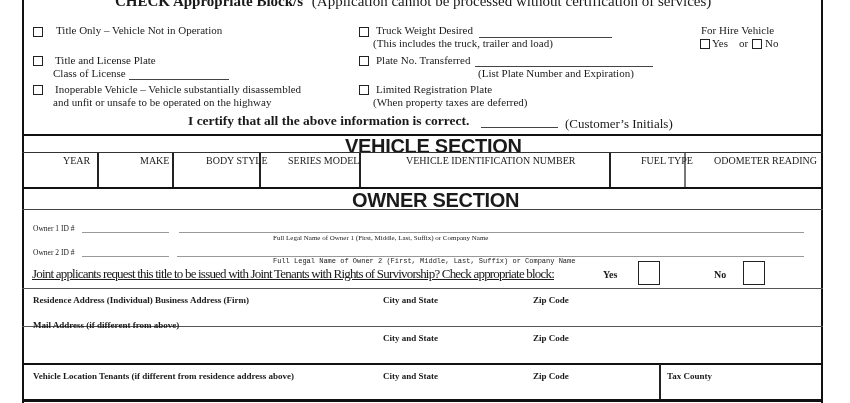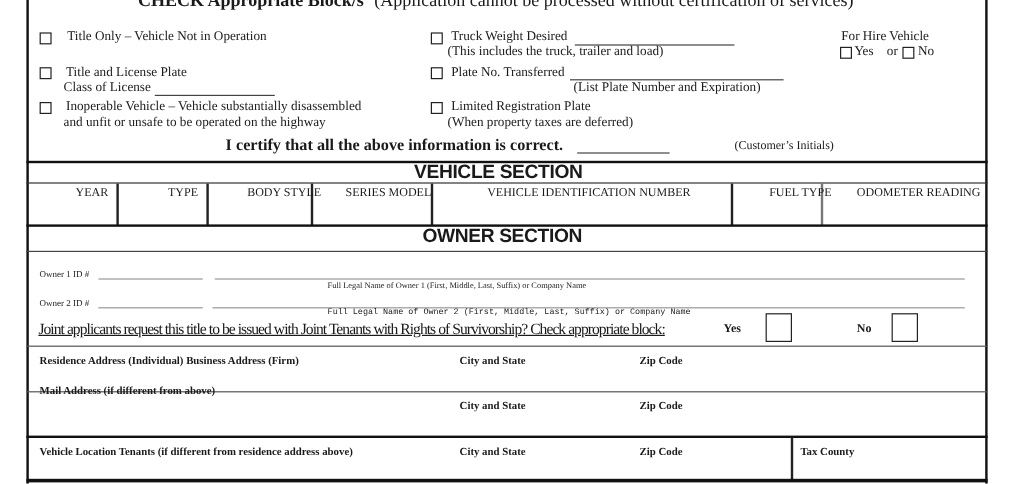--- a/index.html
+++ b/index.html
@@ -5,24 +5,24 @@
   html, body { margin:0; padding:0; background:#fff; }
   body { width:850px; height:403px; position:relative; overflow:hidden;
          font-family:"Liberation Serif", serif; color:#1a1a1a; }
   .abs { position:absolute; }
   .frame-l { left:22px; top:0; width:2px; height:403px; background:#111; }
   .frame-r { left:821px; top:0; width:2px; height:403px; background:#111; }
   .hline { position:absolute; left:22px; width:801px; background:#111; }
   .vline { position:absolute; width:2px; background:#222; }
   .cb { position:absolute; width:10px; height:10px; border:1.5px solid #222; background:#fff; box-sizing:border-box; }
   .t11 { font-size:11px; white-space:nowrap; }
-  .t10 { font-size:10px; white-space:nowrap;margin-left:47px; }
+  .t10 { font-size:13px; white-space:nowrap; }
   .tiny { font-size:7px; white-space:nowrap; }
   .bold { font-weight:bold; }
-  .section-title { font-family:"Liberation Sans", sans-serif; font-weight:bold; font-size:16px; letter-spacing:-0.3px; white-space:nowrap; }
+  .section-title { font-family:"Liberation Sans", sans-serif; font-weight:bold; font-size:20px; letter-spacing:-0.3px; white-space:nowrap; }
   .colhdr { font-weight:normal; font-size:10px; white-space:nowrap; position:absolute; top:155px;margin-left:24px; }
   .uline { position:absolute; height:1px; background:#444; }
   .gline { position:absolute; height:1px; background:#999; }
   .bigbox { position:absolute; width:22px; height:24px; border:1.5px solid #222; box-sizing:border-box; background:#fff; }
   .addrlbl { font-weight:bold; font-size:9px; white-space:nowrap; position:absolute; }
   .joint { font-size:13px; letter-spacing:-0.8px; white-space:nowrap;text-decoration:underline; }
 </style>
 </head>
 <body>
 
@@ -76,21 +76,21 @@
 <div class="hline" style="top:152px; height:1px; background:#333;"></div>
 
 <div class="vline" style="left:97px; top:153px; height:35px;"></div>
 <div class="vline" style="left:172px; top:153px; height:35px;"></div>
 <div class="vline" style="left:259px; top:153px; height:35px;"></div>
 <div class="vline" style="left:359px; top:153px; height:35px;"></div>
 <div class="vline" style="left:609px; top:153px; height:35px;"></div>
 <div class="vline" style="left:684px; top:153px; height:35px; background:#777;"></div>
 
 <div class="colhdr" style="left:39px;">YEAR</div>
-<div class="colhdr" style="left:116px;">TYPE</div>
+<div class="colhdr" style="left:116px;">MAKE</div>
 <div class="colhdr" style="left:182px;">BODY STYLE</div>
 <div class="colhdr" style="left:264px;">SERIES MODEL</div>
 <div class="colhdr" style="left:382px;">VEHICLE IDENTIFICATION NUMBER</div>
 <div class="colhdr" style="left:617px;">FUEL TYPE</div>
 <div class="colhdr" style="left:690px;">ODOMETER READING</div>
 
 <div class="abs" style="left:24px; top:166px; width:73px; height:21px;"></div>
 <div class="abs" style="left:99px; top:166px; width:73px; height:21px;"></div>
 <div class="abs" style="left:174px; top:166px; width:85px; height:21px;"></div>
 <div class="abs" style="left:261px; top:166px; width:98px; height:21px;"></div>

